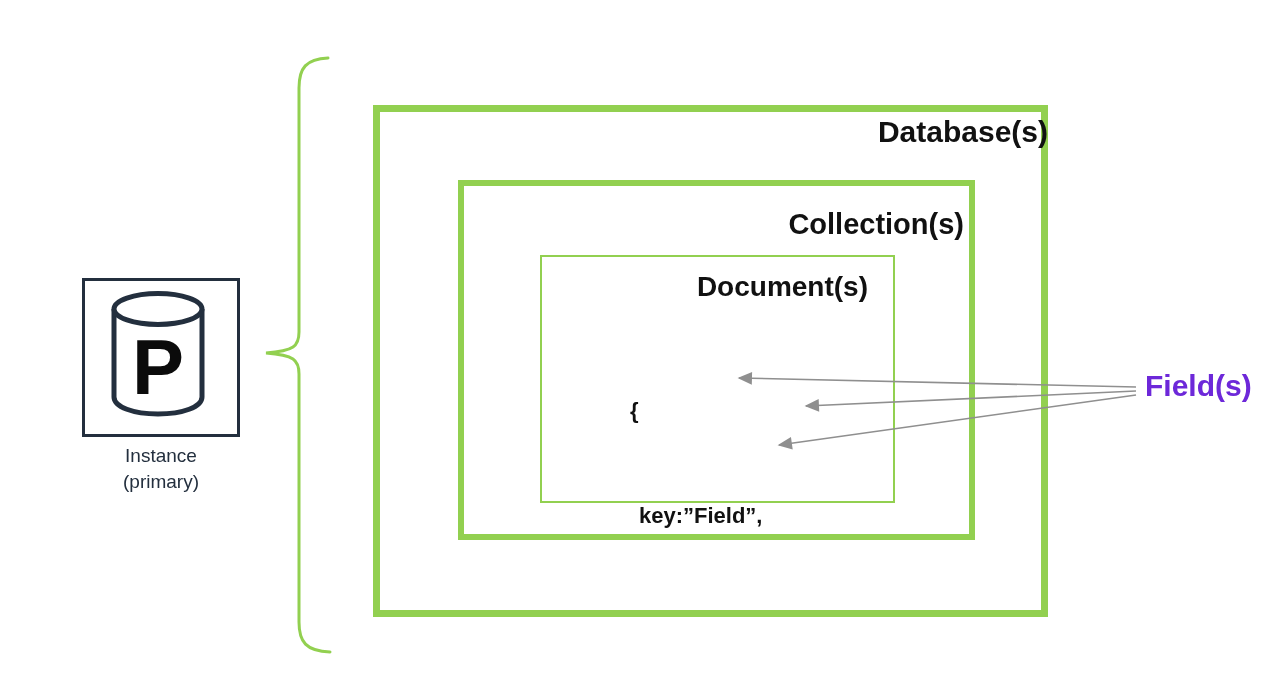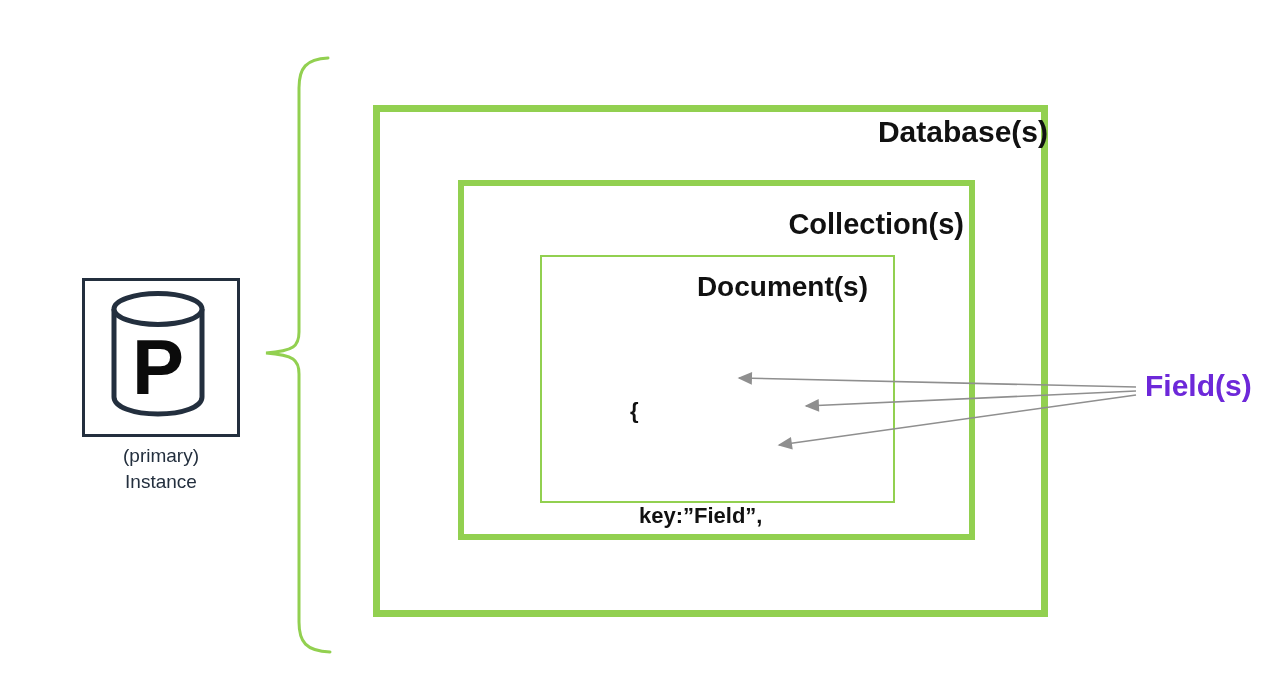--- a/index.html
+++ b/index.html
@@ -116,22 +116,22 @@
 <div class="canvas">
 
   <div class="instance-box">
     <svg width="146" height="147" viewBox="0 0 146 147">
       <path d="M 29 28 L 29 116 C 29 126 48.5 133 73 133 C 97.5 133 117 126 117 116 L 117 28" fill="#ffffff" stroke="#232F3E" stroke-width="5"></path>
       <ellipse cx="73" cy="28" rx="44" ry="15.5" fill="#ffffff" stroke="#232F3E" stroke-width="5"></ellipse>
       <text x="73" y="113" text-anchor="middle" font-family="Liberation Sans, sans-serif" font-size="78" font-weight="700" fill="#0b0b0b">P</text>
     </svg>
   </div>
   <div class="instance-caption">
+    <div>Instance</div>
     <div>(primary)</div>
-    <div>Instance</div>
   </div>
 
   <svg class="overlay brace-layer" width="1280" height="678">
     <path d="M 328 58
              C 306 59 299 68 299 88
              L 299 332
              C 299 346 294 351 266 353
              C 294 355 299 360 299 374
              L 299 622
              C 299 642 306 651 330 652" fill="none" stroke="#92D050" stroke-width="3" stroke-linecap="round"></path>

